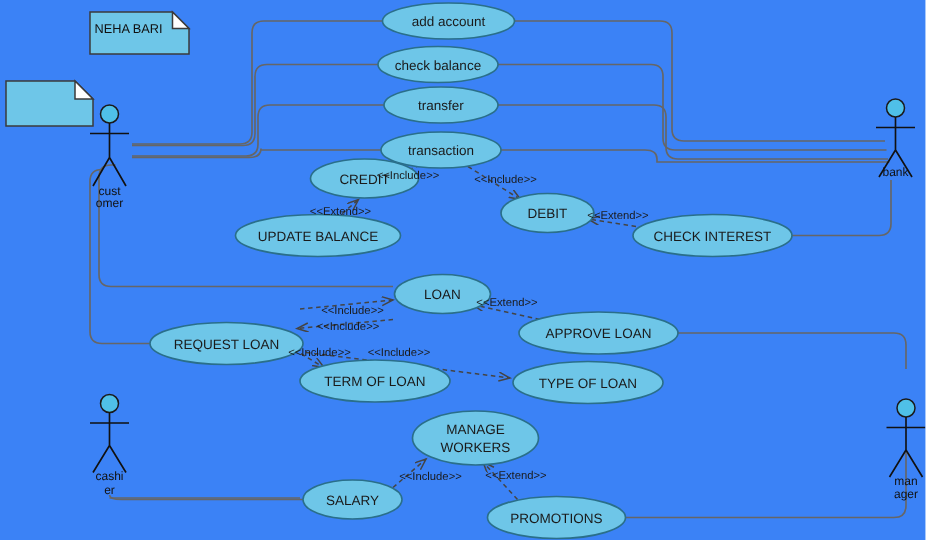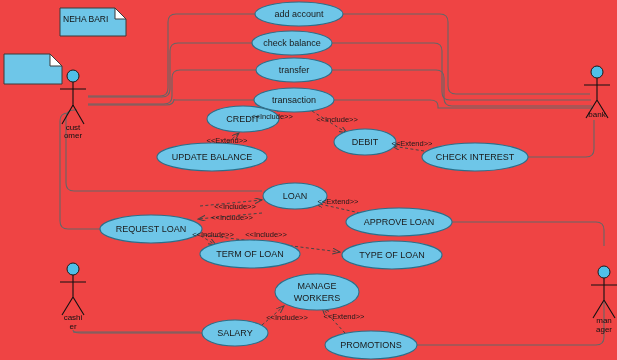--- a/index.html
+++ b/index.html
@@ -1,19 +1,19 @@
 <!DOCTYPE html>
 <html><head>
 <meta charset="utf-8">
 <title>Use Case Diagram</title>
 <style>
   html,body{margin:0;padding:0;background:#ffffff;}
   body{width:617px;height:360px;overflow:hidden;
        font-family:"Liberation Sans","DejaVu Sans",sans-serif;}
-  #canvas{position:relative;width:617px;height:360px;background:#ef4444;}
+  #canvas{position:relative;width:617px;height:360px;background:#3b82f6;}
   svg#diagram{position:absolute;left:0;top:0;width:617px;height:360px;}
   .uc-label{font-family:"Liberation Sans","DejaVu Sans",sans-serif;
             font-size:9px;fill:#1a1a1a;text-anchor:middle;dominant-baseline:middle;}
   .actor-label{font-family:"Liberation Sans","DejaVu Sans",sans-serif;
                font-size:8px;fill:#111;text-anchor:middle;}
   .stereo{font-family:"Liberation Sans","DejaVu Sans",sans-serif;
           font-size:7.5px;fill:#1a1a1a;text-anchor:middle;}
   .note-label{font-family:"Liberation Sans","DejaVu Sans",sans-serif;
               font-size:8.5px;fill:#111;}
   .assoc{stroke:#666;stroke-width:1.1;fill:none;}

